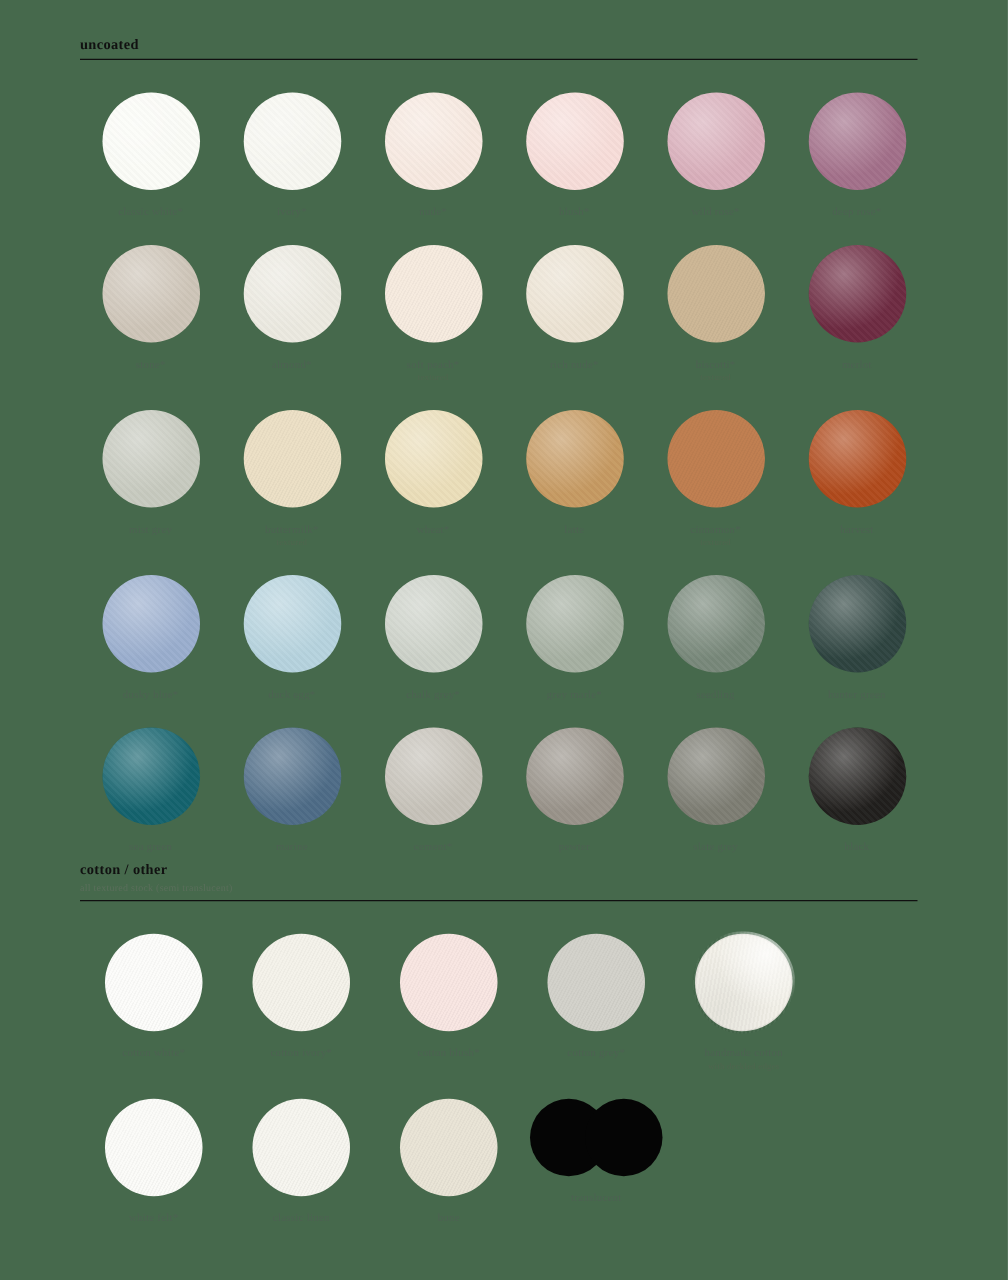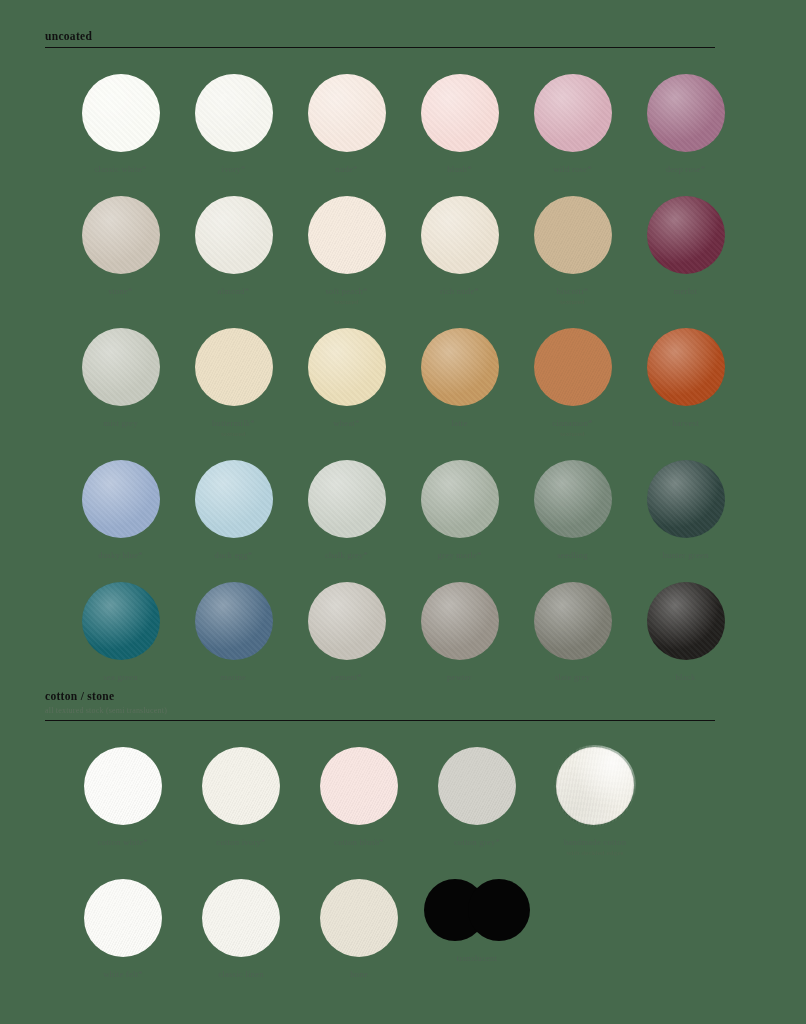--- a/index.html
+++ b/index.html
@@ -25,21 +25,21 @@
     padding: 0;
   }
 
   
   .section {
     position: absolute;
     left: 0;
     width: 806px;
   }
   .section-head {
-    padding-left: 45px;
+    padding-left: 64px;
     padding-right: 72px;
   }
   .section-title {
     font-family: "Liberation Serif", serif;
     font-weight: bold;
     font-size: 11.5px;
     letter-spacing: 0.3px;
     color: #111111;
     line-height: 13px;
     margin: 0;
@@ -316,21 +316,21 @@
           <div class="swatch paper" style="background-color: rgb(33, 31, 29);"></div>
           <div class="label">black</div>
         </div>
       </div>
 
     </div>
   </div>
 
   <div class="section" style="top:690px;">
     <div class="section-head">
-      <div class="section-title">cotton / stone</div>
+      <div class="section-title">cotton / other</div>
       <div class="section-sub">all textured stock (semi translucent)</div>
       <div class="rule"></div>
     </div>
 
     <div class="grid" style="margin-top:26px;">
 
       <div class="row">
         <div class="cell">
           <div class="swatch textured" style="background-color: rgb(252, 252, 250);"></div>
           <div class="label">cotton white*</div>

